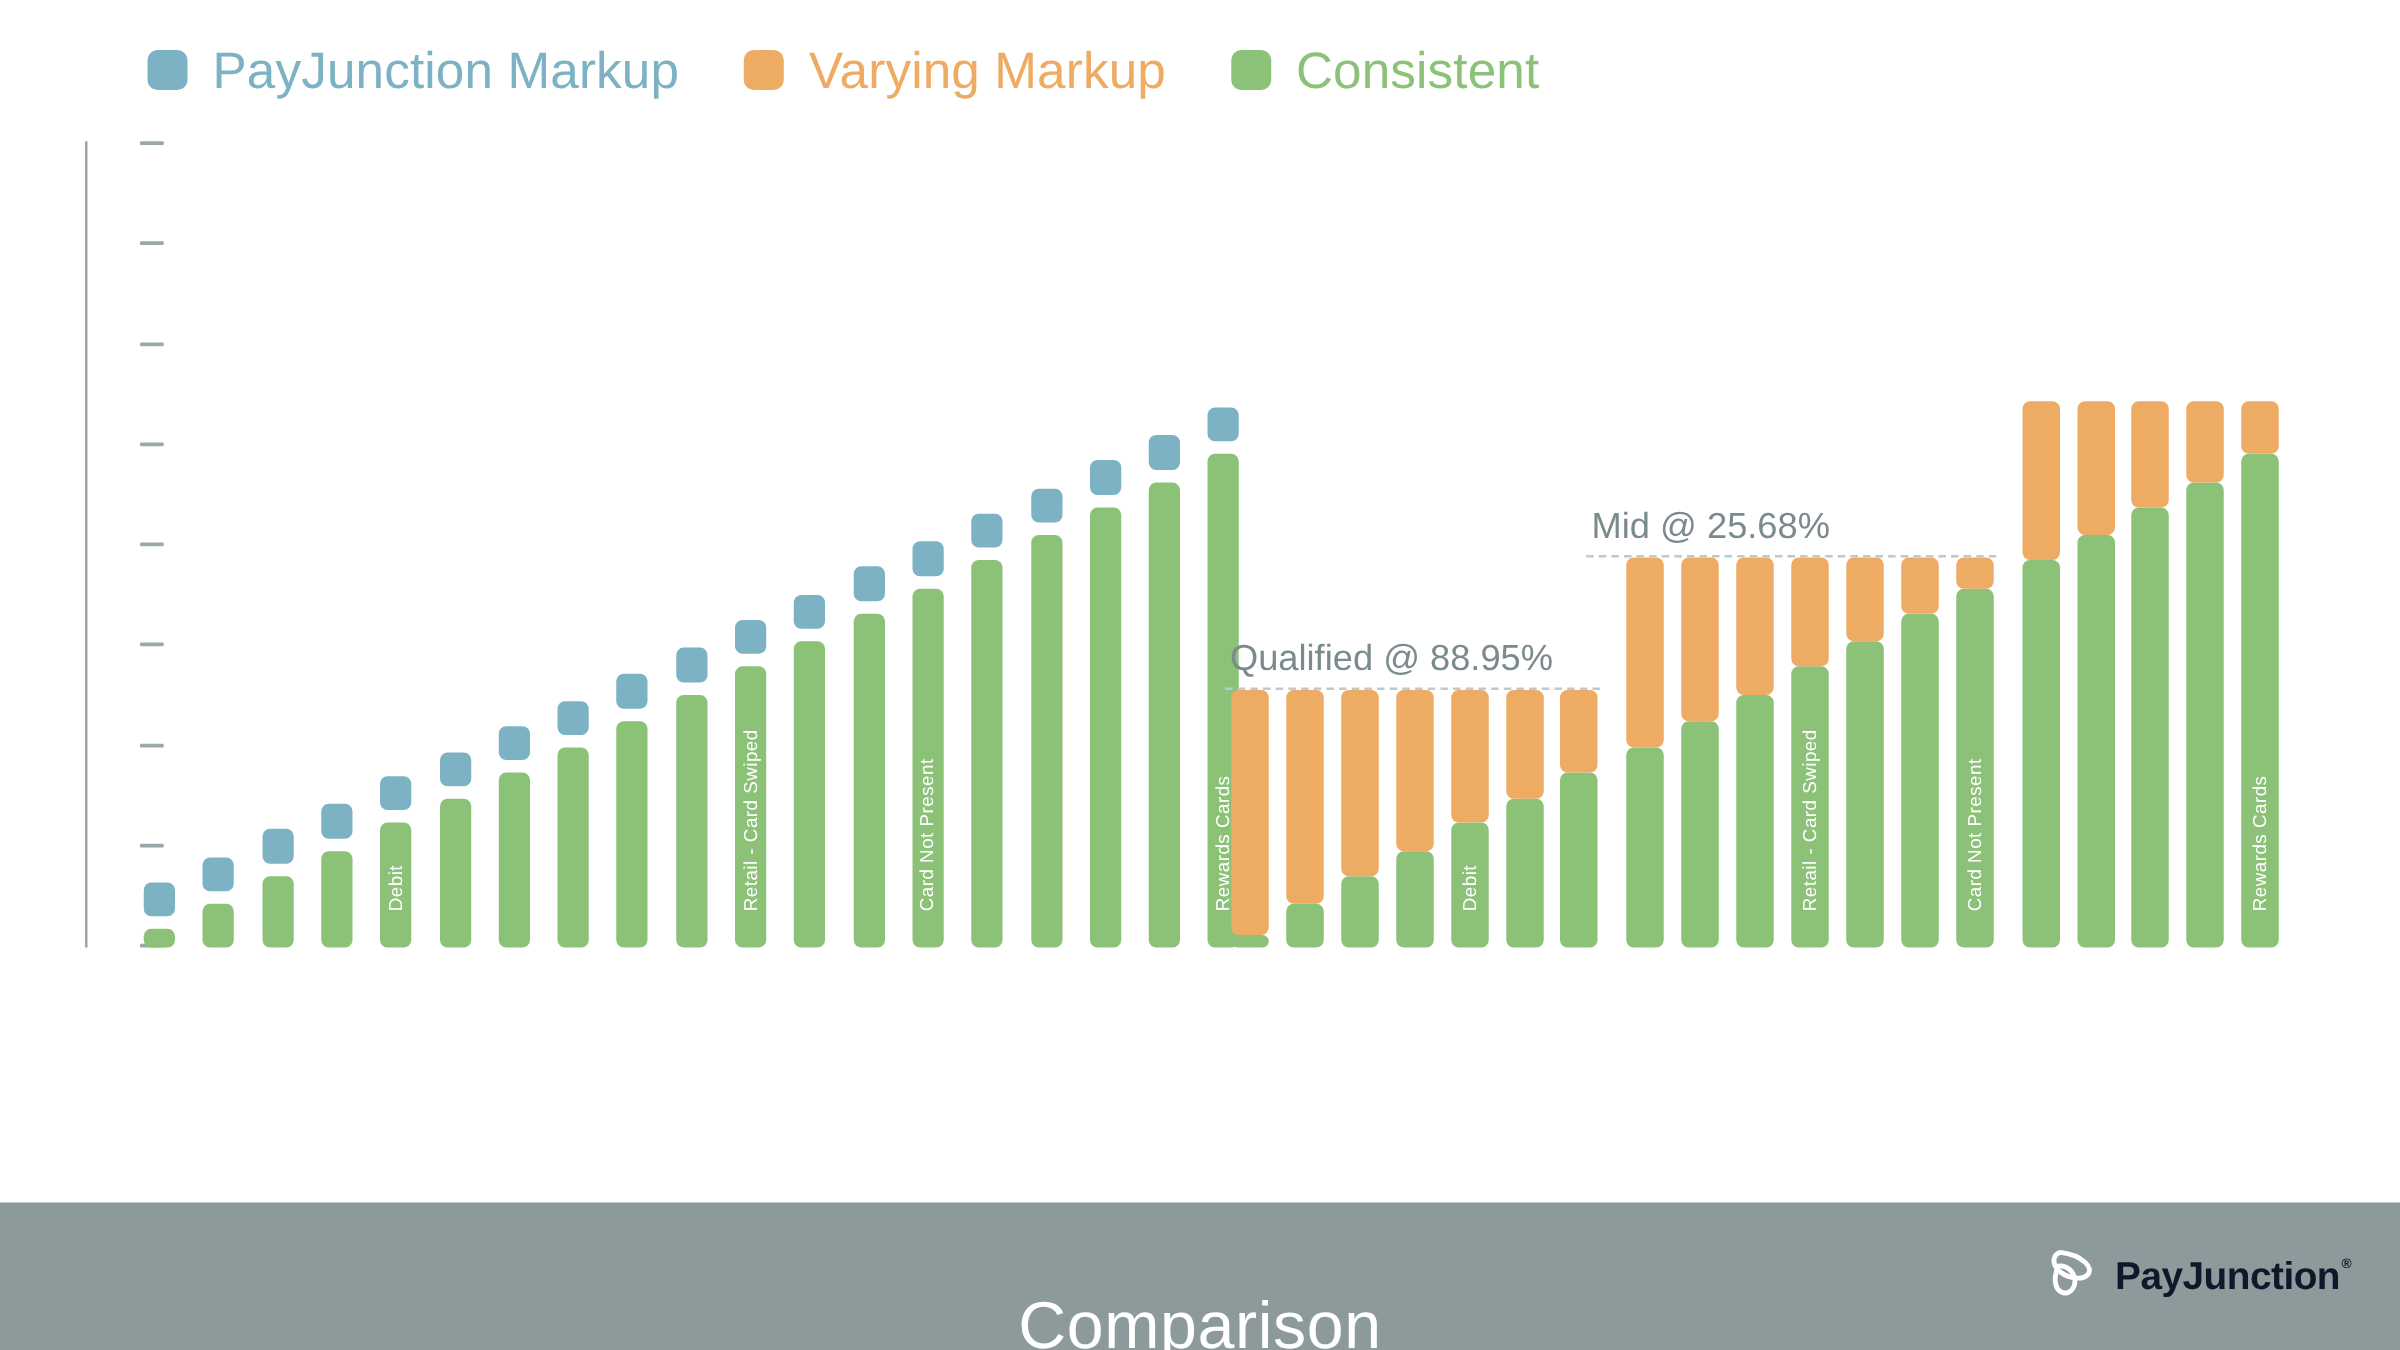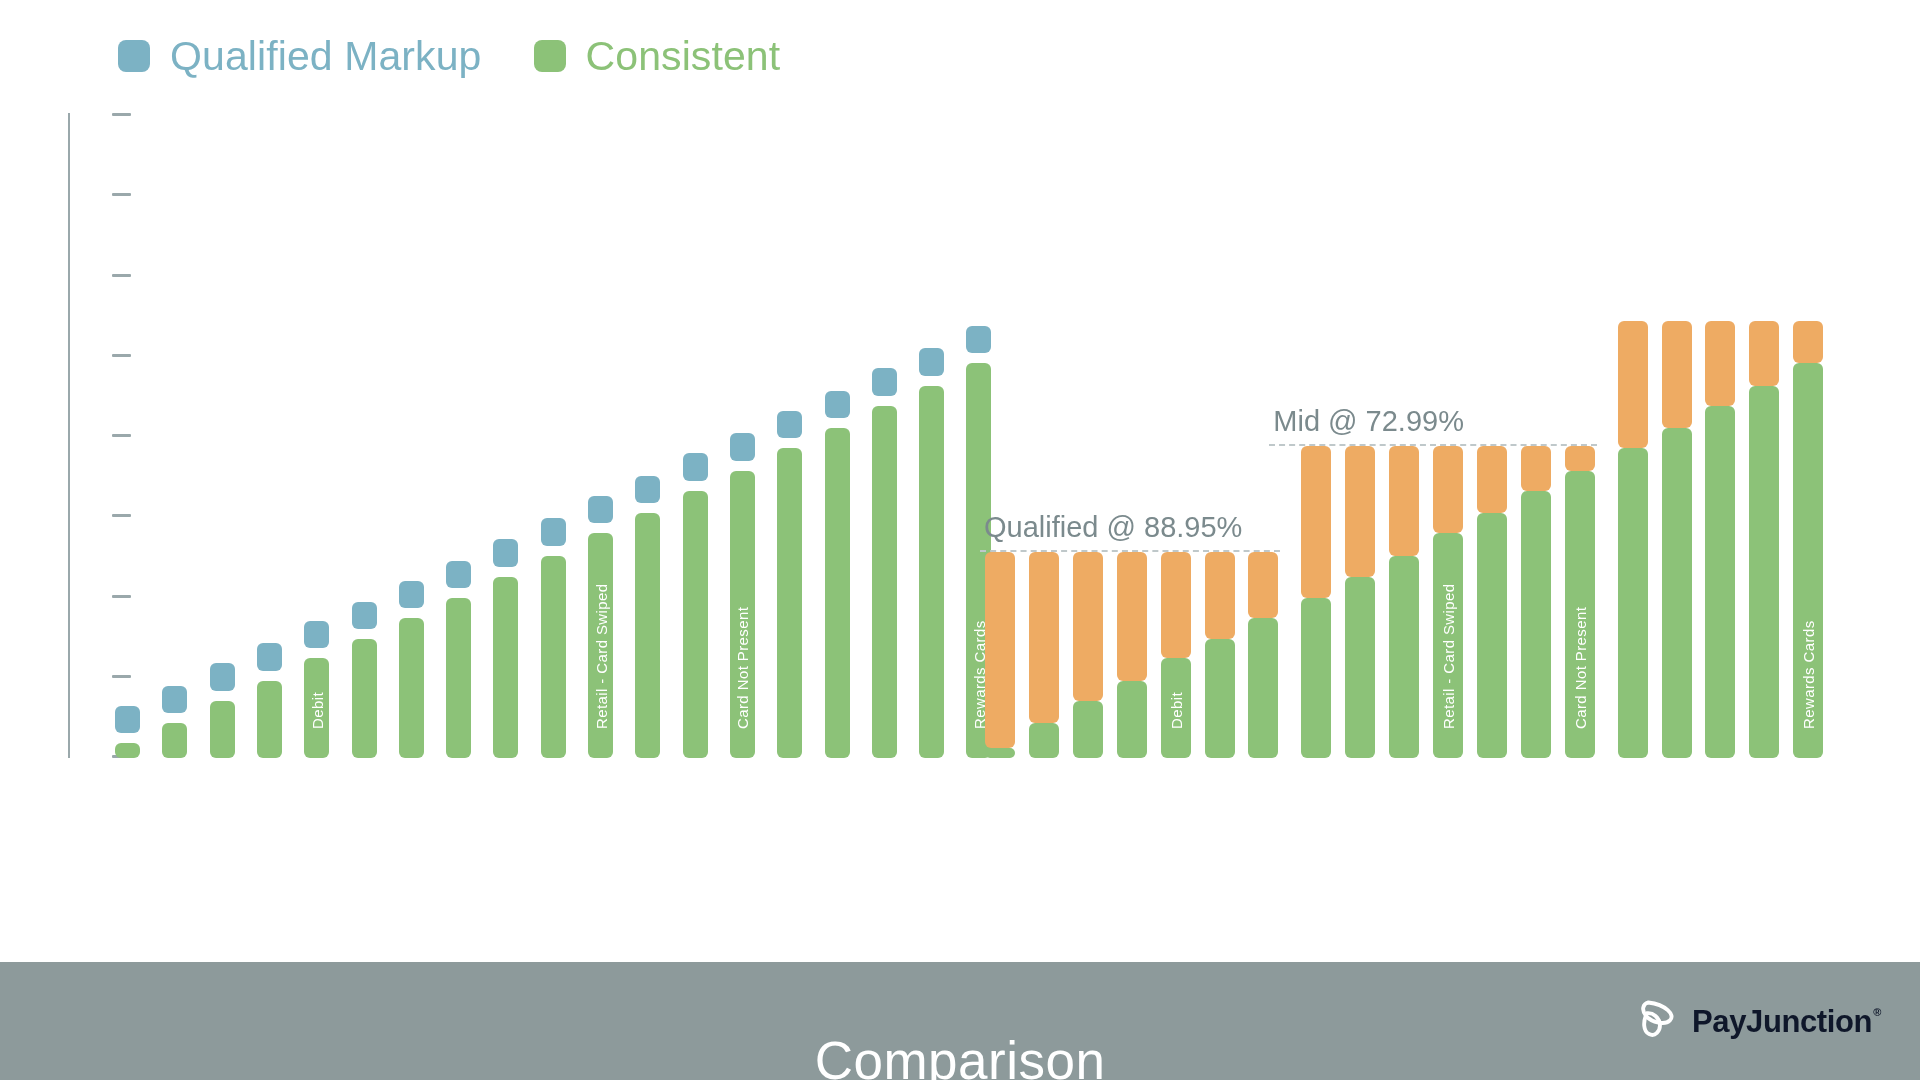--- a/index.html
+++ b/index.html
@@ -118,21 +118,25 @@
     position:absolute; top:1px; right:-9px;
     font-size:11px; font-weight:700;
   }
 </style>
 </head>
 <body>
 
 <div id="legend">
     <div class="legend-item">
       <span class="legend-swatch" style="background: rgb(124, 178, 196);"></span>
-      <span class="legend-label" style="color: rgb(124, 178, 196);">Qualified Markup</span>
+      <span class="legend-label" style="color: rgb(124, 178, 196);">PayJunction Markup</span>
+    </div>
+    <div class="legend-item">
+      <span class="legend-swatch" style="background: rgb(238, 171, 99);"></span>
+      <span class="legend-label" style="color: rgb(238, 171, 99);">Varying Markup</span>
     </div>
     <div class="legend-item">
       <span class="legend-swatch" style="background: rgb(140, 194, 120);"></span>
       <span class="legend-label" style="color: rgb(140, 194, 120);">Consistent</span>
     </div>
   </div>
 
 <div id="plot">
   <div id="yaxis" style="background: rgb(154, 168, 171);">
       <div class="ytick" style="top: 0px; background: rgb(154, 168, 171);"></div>
@@ -304,21 +308,21 @@
       <div class="bar-base" style="width: 30px; height: 395px; background: rgb(140, 194, 120);"></div>
       <div class="bar-cap orange" style="width: 30px; height: 42.5px; bottom: 395px;"></div>
       <div class="bar-label" style="bottom: 12px;">Rewards Cards</div>
     </div>
     <div class="tier" style="left: 980px; top: 497.75px; width: 300.4px; height: 54px;">
       <div class="tier-line" style="width: 100%; border-top-color: rgb(191, 200, 202);"></div>
       <div class="tier-text" style="color: rgb(123, 138, 141);">Qualified @ 88.95%</div>
     </div>
     <div class="tier" style="left: 1269.3px; top: 391.5px; width: 327.4px; height: 54px;">
       <div class="tier-line" style="width: 100%; border-top-color: rgb(191, 200, 202);"></div>
-      <div class="tier-text" style="color: rgb(123, 138, 141);">Mid @ 72.99%</div>
+      <div class="tier-text" style="color: rgb(123, 138, 141);">Mid @ 25.68%</div>
     </div>
   </div>
 
 <div id="footer" style="background: rgb(141, 154, 155);">
   <div id="footer-title">Comparison</div>
   <div id="brand">
     <span>
       <svg width="46" height="46" viewBox="0 0 64 64" aria-hidden="true">
         <g fill="none" stroke="#ffffff" stroke-width="5.4" stroke-linecap="round" stroke-linejoin="round">
           <path d="M20 9 C44 12, 58 26, 50 34 C43 41, 25 37, 17 28 C10 20, 12 11, 20 9 Z"></path>

